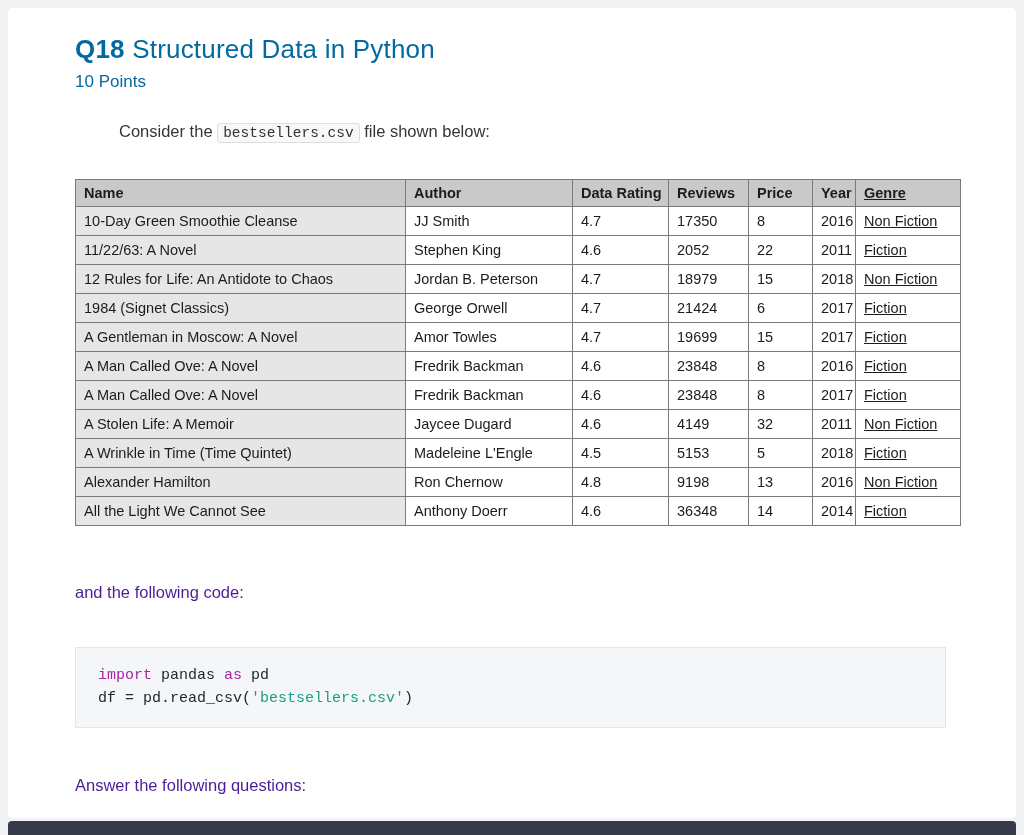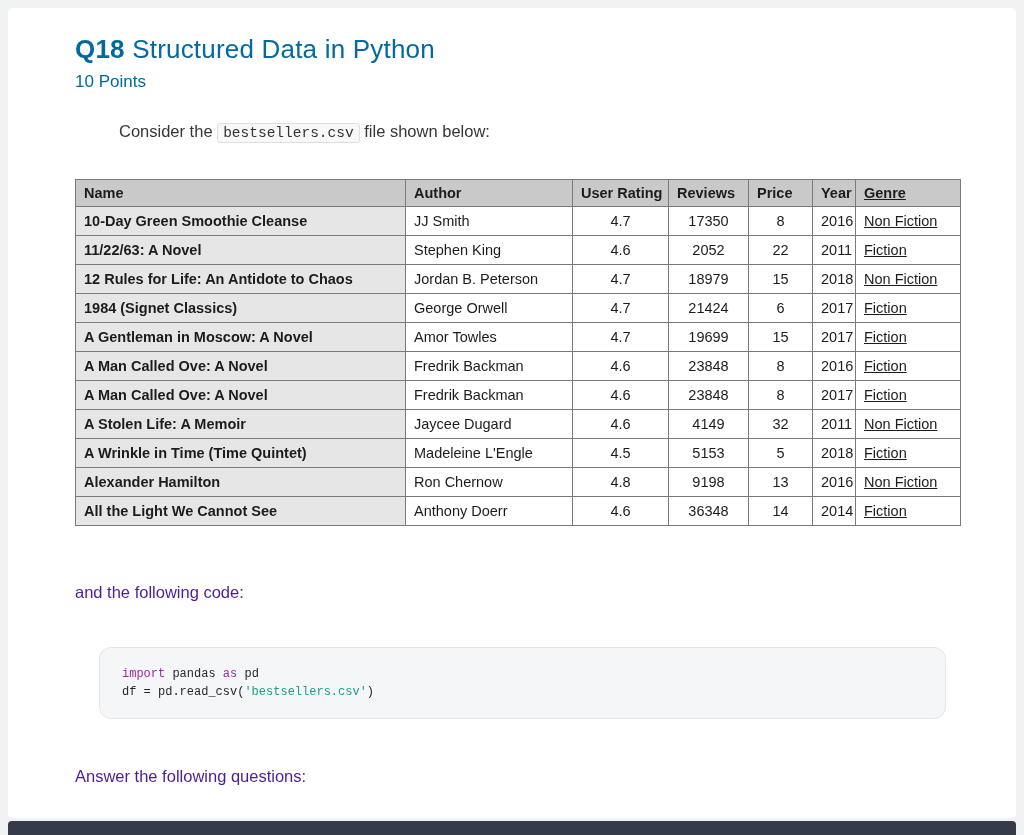--- a/index.html
+++ b/index.html
@@ -63,48 +63,47 @@
     white-space: nowrap;
   }
   .data-table th {
     background: var(--table-header-bg, #c9c9c9);
     font-weight: 700;
     padding: 5px 8px;
   }
   .data-table td { background: #ffffff; }
   .data-table td.col-0 {
     background: var(--table-name-col-bg, #e5e5e5);
-    font-weight: 700;
+    font-weight: 400;
   }
   .col-0 { width: 330px; }
   .col-1 { width: 167px; }
   .col-2 { width: 96px; }
   .col-3 { width: 80px; }
   .col-4 { width: 64px; }
   .col-5 { width: 43px; }
   .col-6 { width: 105px; text-decoration: underline; }
-  td.col-2, td.col-3, td.col-4, td.col-5 { text-align: center; }
+  td.col-2, td.col-3, td.col-4, td.col-5 { text-align: left; }
 
   .para {
     font-size: 16.5px;
     color: #4c1d95;
   }
   .code-intro { margin-top: 57px; }
   .answer-prompt { margin-top: 48px; }
 
   .code-block {
     margin-top: 45px;
     background: var(--code-block-bg, #f5f6f7);
     border: 1px solid #e4e6e8;
-    border-radius: 12px;
+    border-radius: 0;
     padding: 17px 22px;
     font-family: "Liberation Mono", monospace;
-    font-size: 12px;
+    font-size: 15px;
     line-height: 1.5;
-    margin-left: 24px;
   }
   .code-line { white-space: pre; }
   .tok-plain   { color: var(--code-plain, #24292e); }
   .tok-keyword { color: var(--code-keyword, #a626a4); }
   .tok-string  { color: var(--code-string, #1b9e89); }
 
   .footer-bar {
     margin-top: 3px;
     height: 14px;
     border-radius: 4px 4px 0 0;
@@ -121,21 +120,21 @@
 
     <div class="points">10 Points</div>
 
     <p class="intro"><span>Consider the </span><code class="chip">bestsellers.csv</code><span> file shown below:</span></p>
 
     <table class="data-table">
       <thead>
         <tr>
             <th class="col-0">Name</th>
             <th class="col-1">Author</th>
-            <th class="col-2">User Rating</th>
+            <th class="col-2">Data Rating</th>
             <th class="col-3">Reviews</th>
             <th class="col-4">Price</th>
             <th class="col-5">Year</th>
             <th class="col-6">Genre</th>
           </tr>
       </thead>
       <tbody>
           <tr>
             <td class="col-0">10-Day Green Smoothie Cleanse</td>
             <td class="col-1">JJ Smith</td>

